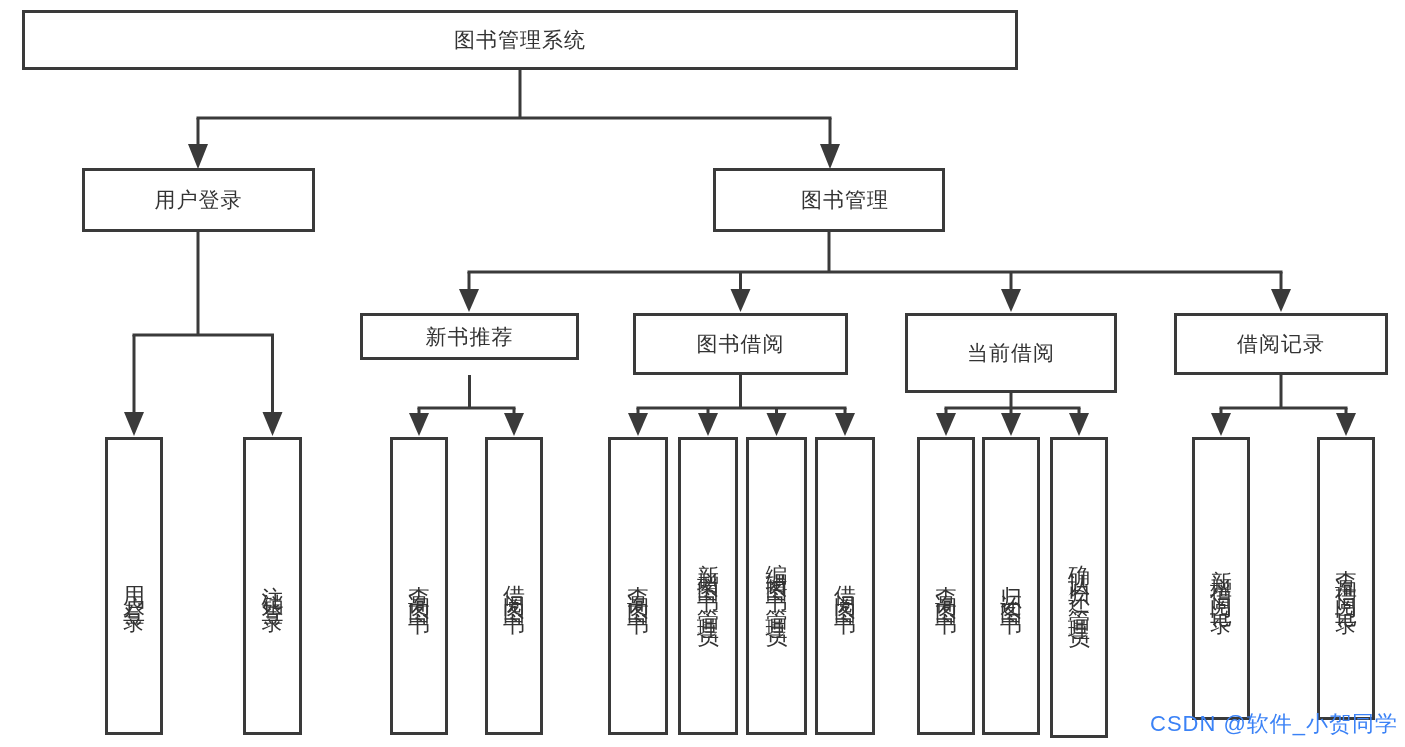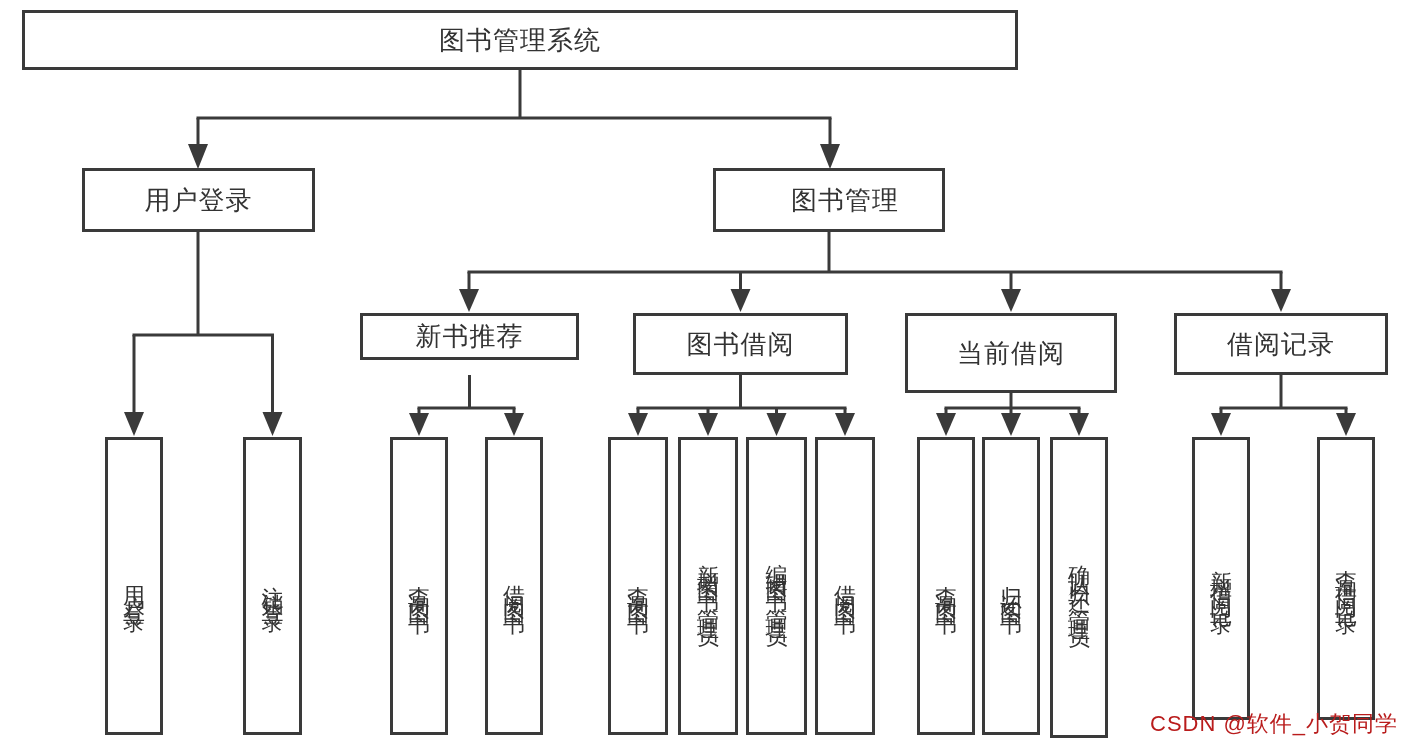--- a/index.html
+++ b/index.html
@@ -25,21 +25,21 @@
     box-sizing: border-box;
     background: #ffffff;
     border: 3px solid #3a3a3a;
     display: flex;
     align-items: center;
     justify-content: center;
     color: #333333;
     text-align: center;
   }
   .h-box {
-    font-size: 26px;
+    font-size: 21px;
     letter-spacing: 1px;
     white-space: nowrap;
   }
   .v-box {
     writing-mode: vertical-rl;
     text-orientation: mixed;
     font-size: 22px;
     letter-spacing: 9px;
     line-height: 1;
   }
@@ -63,21 +63,21 @@
   .lf-d1 { left: 917px;  top: 437px; width: 58px; height: 298px; }
   .lf-d2 { left: 982px;  top: 437px; width: 58px; height: 298px; }
   .lf-d3 { left: 1050px; top: 437px; width: 58px; height: 301px; }
   .lf-e1 { left: 1192px; top: 437px; width: 58px; height: 283px; }
   .lf-e2 { left: 1317px; top: 437px; width: 58px; height: 283px; }
   .watermark {
     position: absolute;
     left: 1150px;
     top: 709px;
     font-size: 22px;
-    color: #b91c1c;
+    color: #3b82f6;
     white-space: nowrap;
     letter-spacing: 1px;
   }
 </style>
 </head>
 <body>
 
 <div id="canvas">
 
   <svg id="connectors" viewBox="0 0 1405 747" xmlns="http://www.w3.org/2000/svg">

